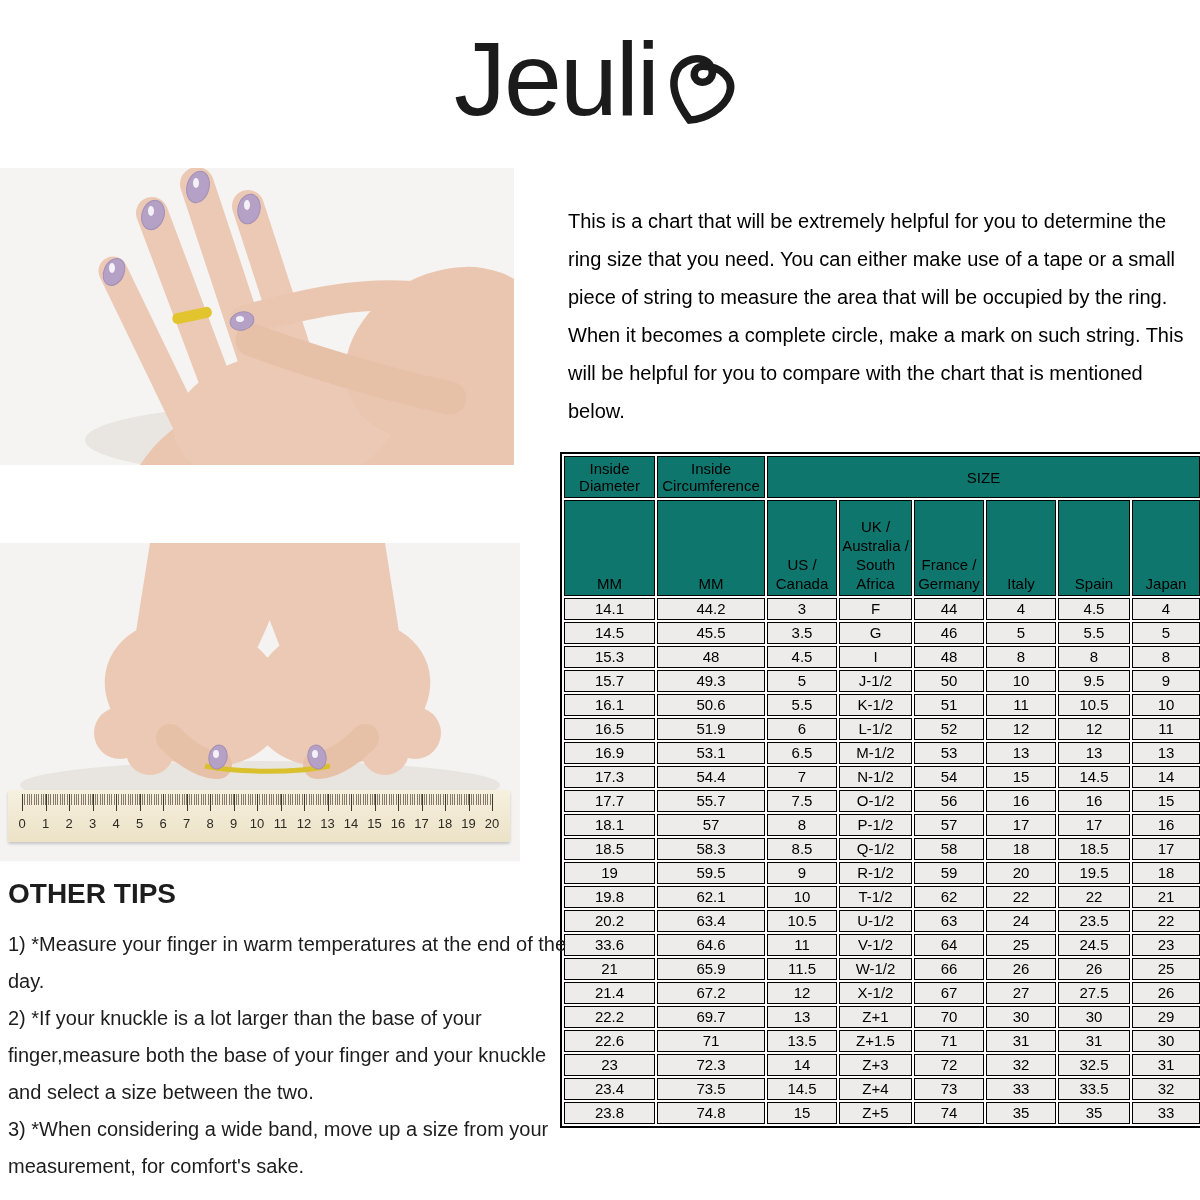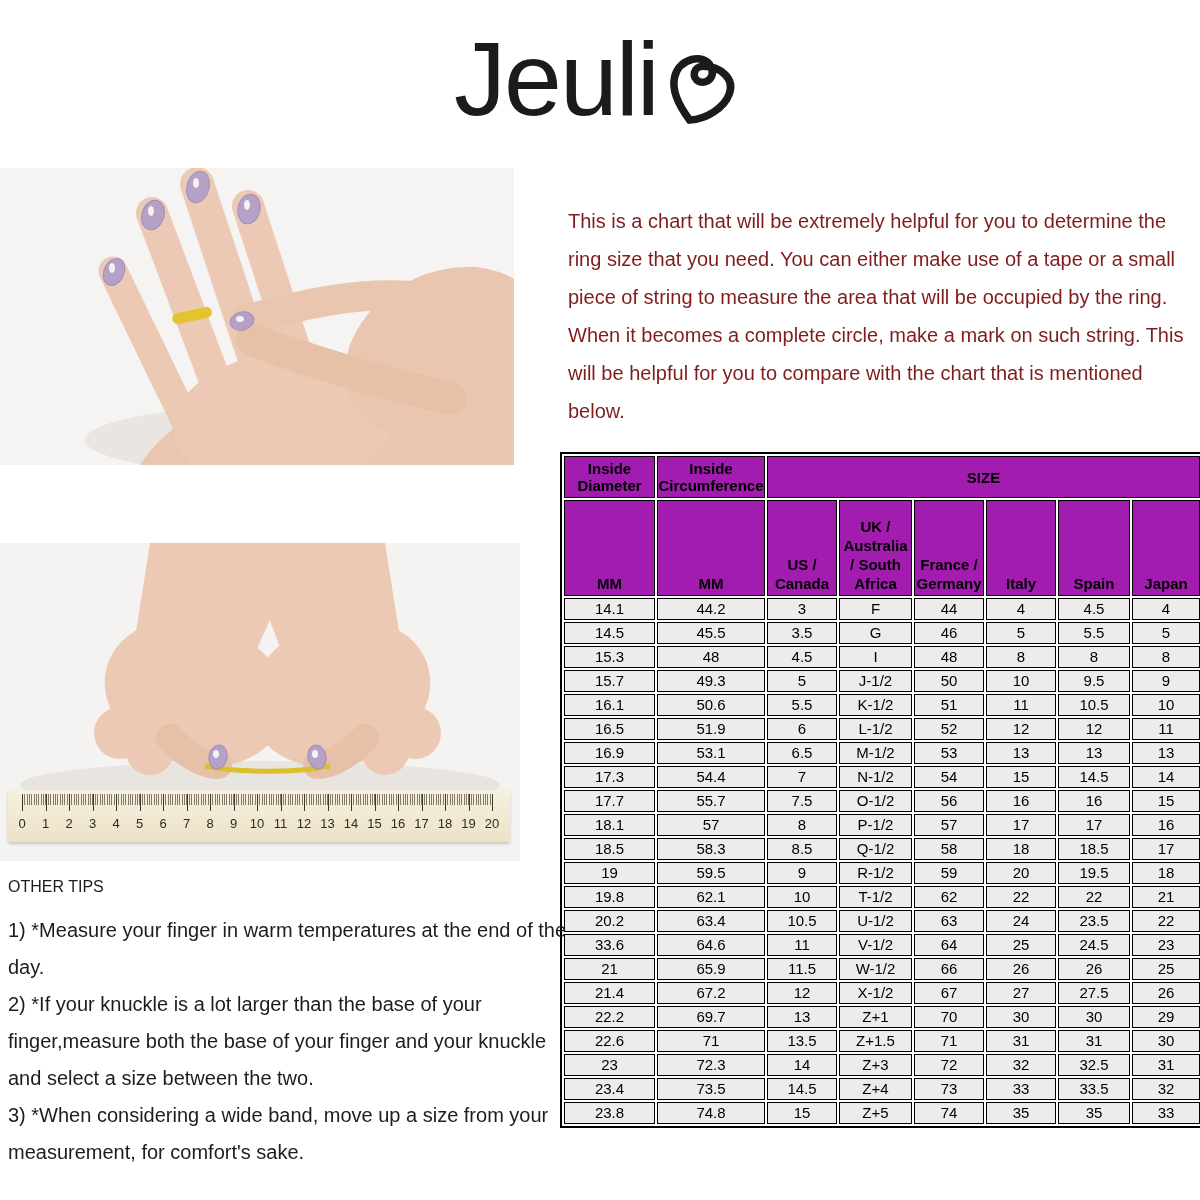--- a/index.html
+++ b/index.html
@@ -23,36 +23,36 @@
          background:linear-gradient(#f6f0df,#ece2c7);border-radius:2px;
          box-shadow:0 2px 3px rgba(0,0,0,.18);}
   .mm-strip{position:absolute;left:14px;top:4px;width:470px;height:11px;opacity:.7;
             background:repeating-linear-gradient(90deg,#53483a 0,#53483a 1px,transparent 1px,transparent 2.35px);}
   .cm-tick{position:absolute;top:4px;width:1px;height:17px;background:#3c372f;}
   .cm-num{position:absolute;top:26px;transform:translateX(-50%);
           font-size:13px;color:#2e2a24;}
 
   
   .intro{position:absolute;left:568px;top:182px;width:622px;
-         font-size:20px;line-height:38px;color:#7f1d1d;}
+         font-size:20px;line-height:38px;color:#000000;}
 
   
   .size-table{position:absolute;left:560px;top:452px;width:638px;
               border:2px solid #000;border-collapse:separate;border-spacing:2px;
               table-layout:fixed;background:#fff;}
   .size-table td{border:1px solid #000;text-align:center;font-size:15px;
                  padding:0;overflow:hidden;color:#000;background:#edeceb;}
   .size-table .h1 td{height:40px;vertical-align:middle;}
   .size-table .h2 td{height:92px;vertical-align:bottom;padding-bottom:2px;line-height:19px;}
-  .size-table thead td{background:#a21caf;font-weight:bold;}
+  .size-table thead td{background:#0f766e;font-weight:normal;}
   .size-table tbody td{height:20px;line-height:20px;}
 
   
   .tips{position:absolute;left:8px;top:878px;width:560px;color:#1d1d1d;}
-  .tips-title{font-size:16px;margin:0 0 16px 0;font-weight:400;}
+  .tips-title{font-size:28px;margin:0 0 16px 0;font-weight:700;}
   .tip{font-size:20px;line-height:37px;margin:0;}
 </style>
 </head>
 <body>
 
 <div class="page">
 
   <div class="logo">
     <span class="logo-text">Jeuli</span>
     <svg class="logo-heart" viewBox="0 0 100 100">

